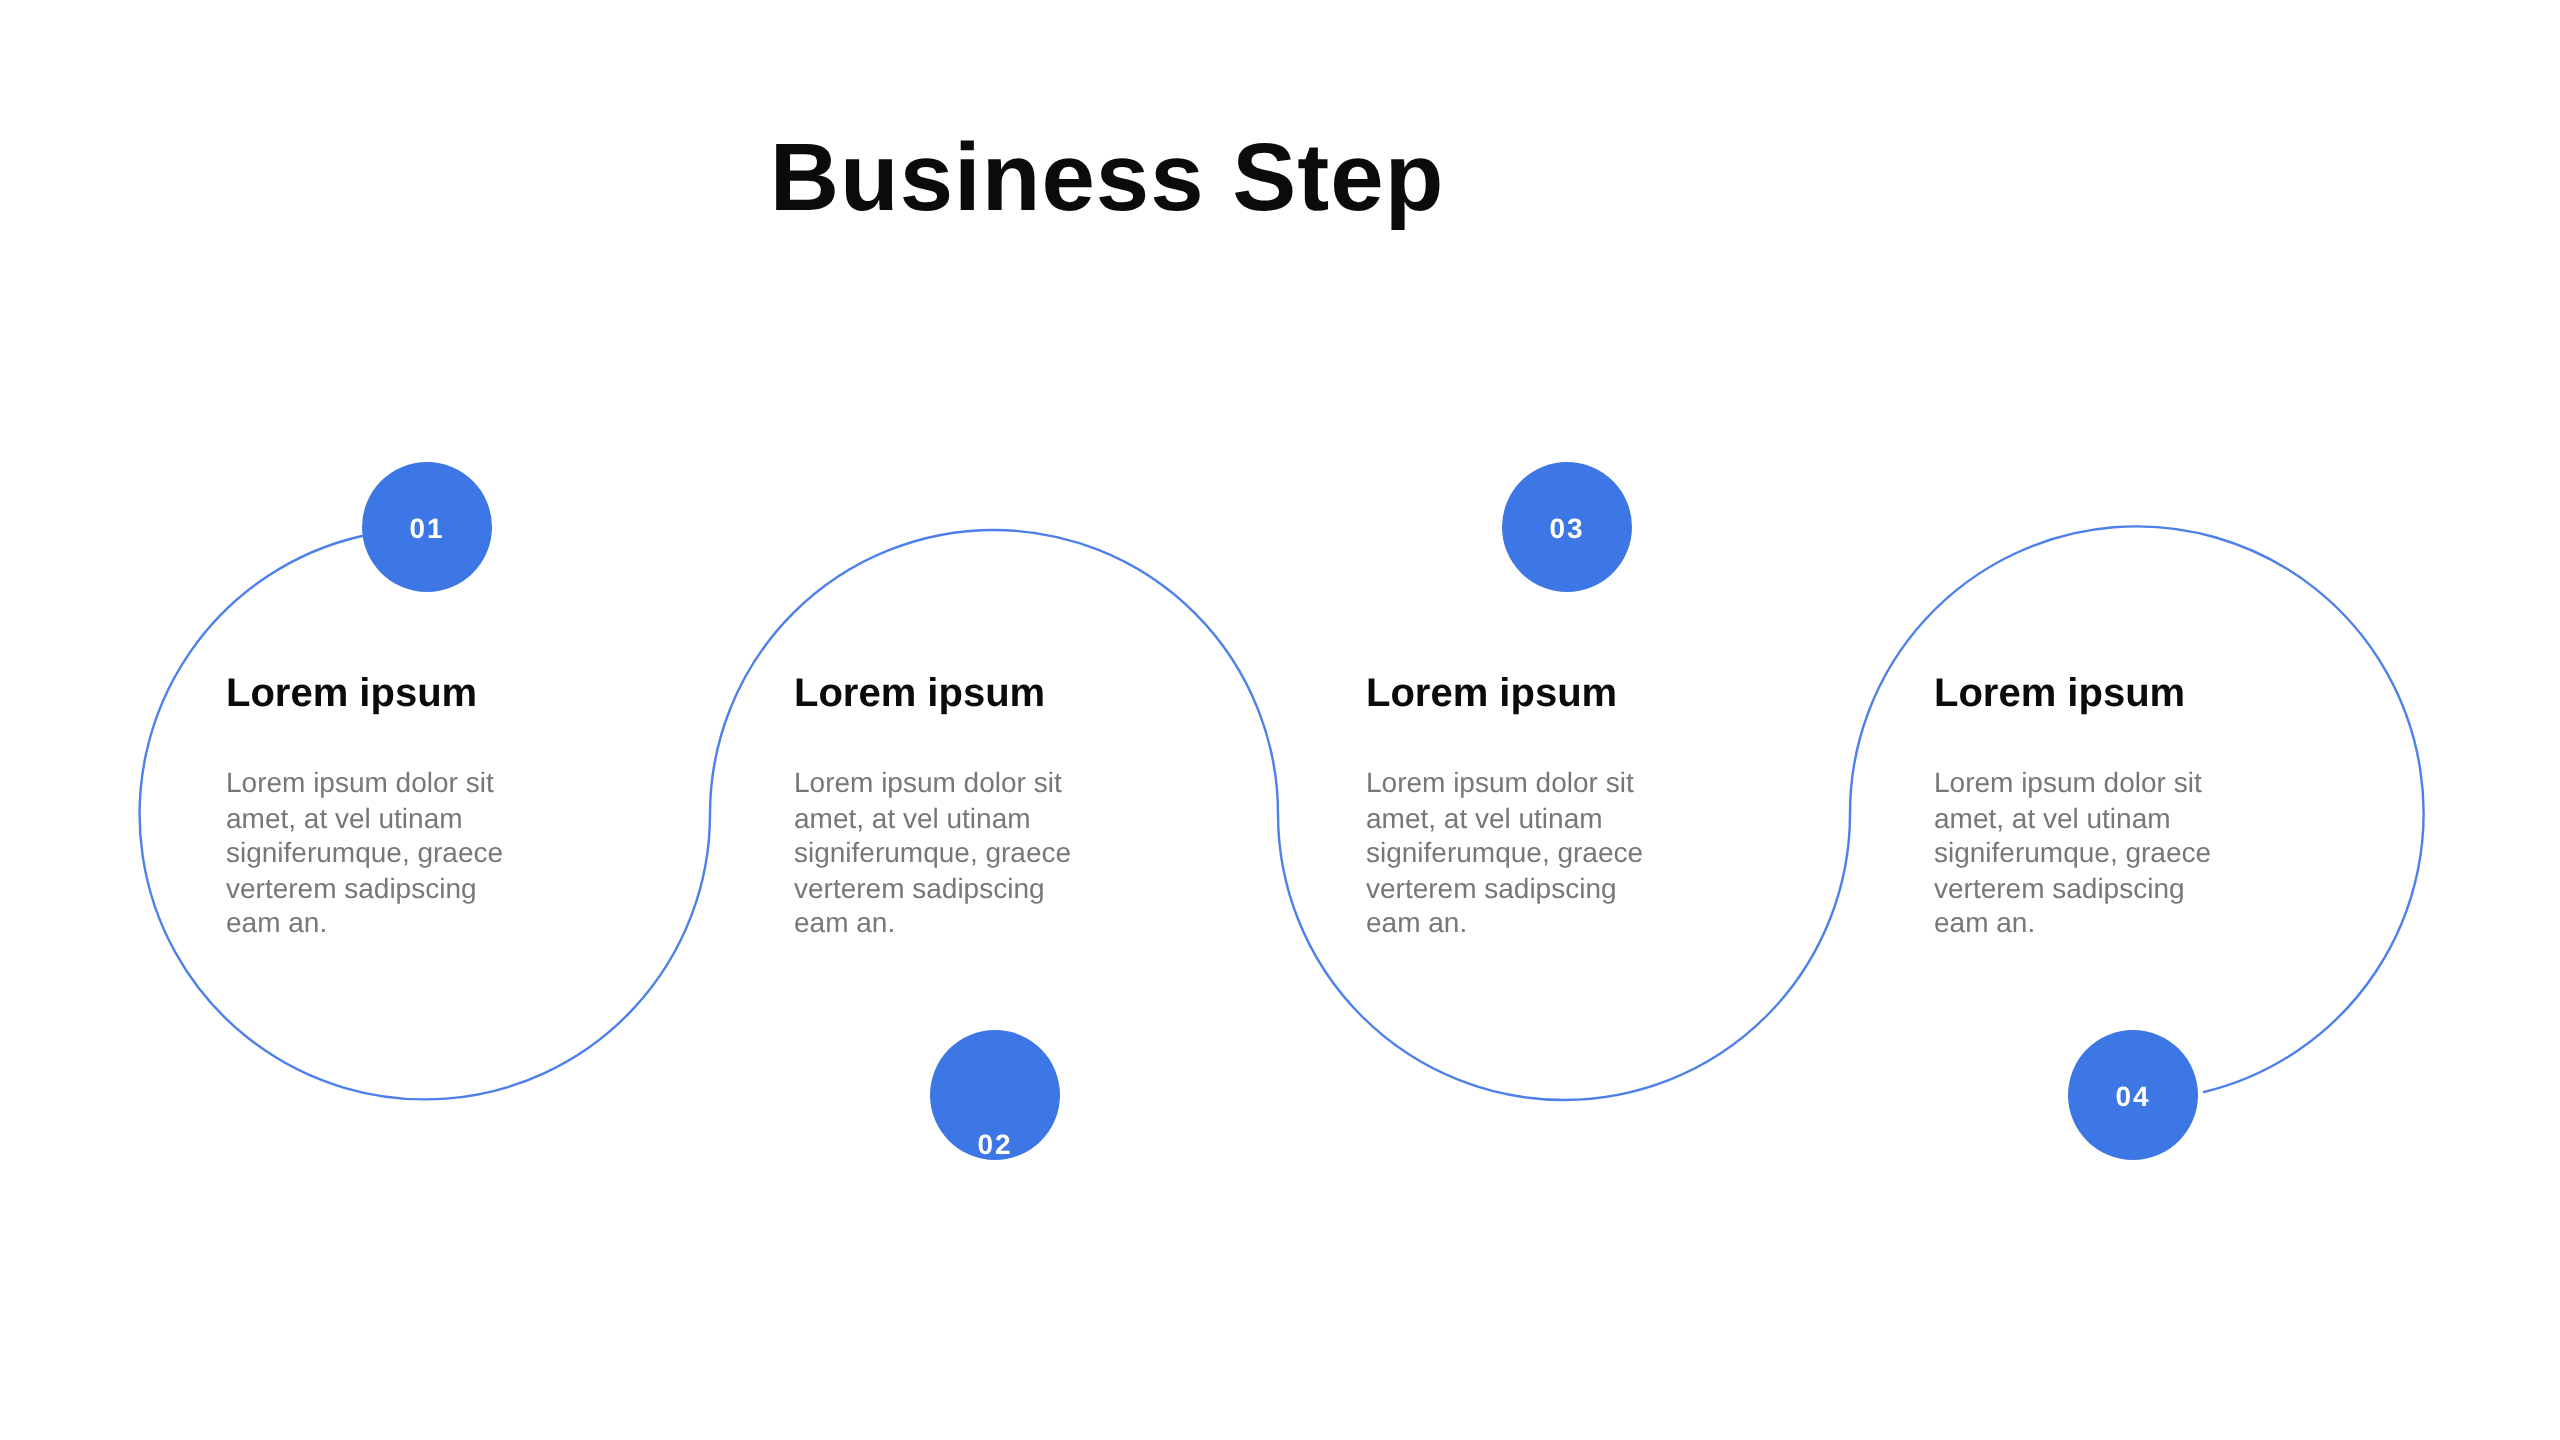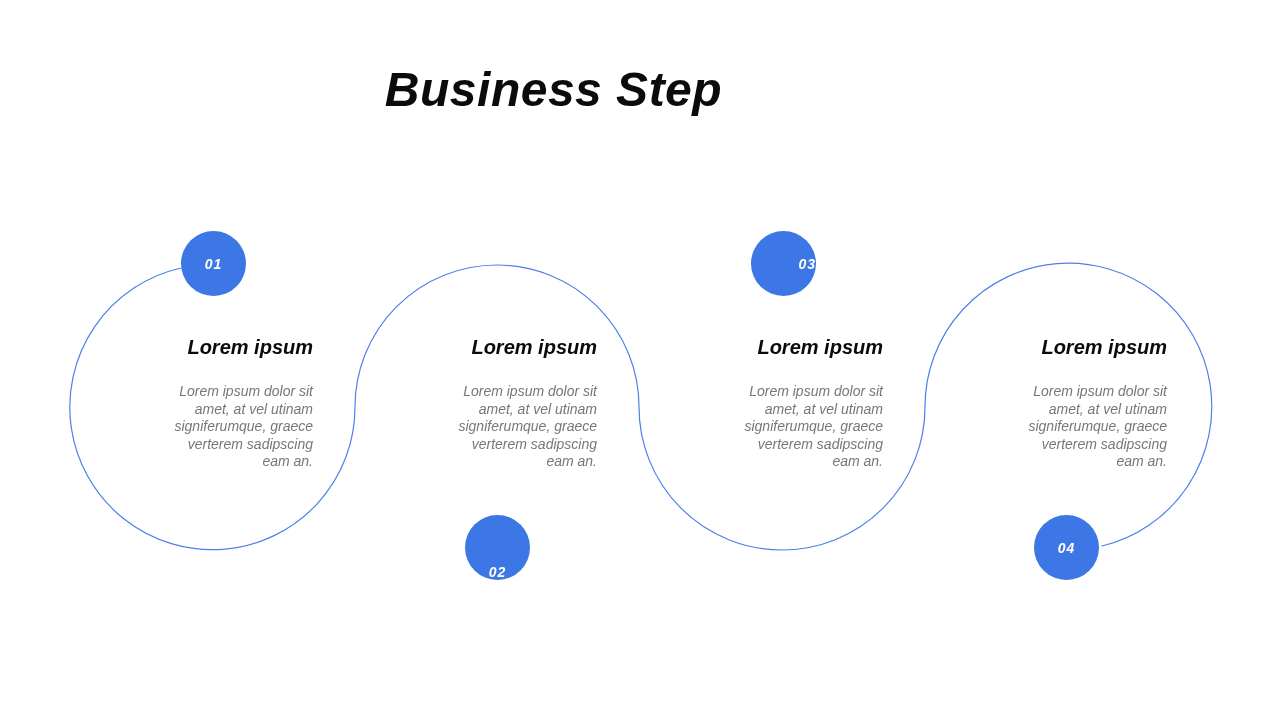--- a/index.html
+++ b/index.html
@@ -2,45 +2,45 @@
 <html style="--accent: #3d76e5; --line: #4d80ea; --heading: #0b0b0b; --body_text: #777777; --badge_text: #ffffff; --background: #ffffff;"><head>
 <meta charset="utf-8">
 <style>
   html, body { margin: 0; padding: 0; }
   body {
     width: 1280px; height: 720px;
     background: var(--background, #ffffff);
     font-family: "Liberation Sans", "DejaVu Sans", sans-serif;
     overflow: hidden;
   }
-  .slide { position: relative; width: 1107px; height: 720px; background: var(--background, #ffffff); font-style: italic; }
+  .slide { position: relative; width: 1107px; height: 720px; background: var(--background, #ffffff); }
 
   .slide-title {
     position: absolute; top: 66px; left: 0; right: 0;
     margin: 0; text-align: center;
     font-size: 48px; font-weight: 800; letter-spacing: 0.5px;
     color: var(--heading, #0b0b0b); line-height: 1;
   }
 
   .wave-svg { position: absolute; left: 0; top: 0; }
 
   .badge {
     position: absolute; width: 65px; height: 65px; border-radius: 50%;
     background: var(--accent, #3d76e5);
     display: flex; align-items: center; justify-content: center;
     color: var(--badge_text, #ffffff);
     font-size: 14px; font-weight: 800; letter-spacing: 1px;
   }
   .b1 { left: 181px; top: 231px; }
   .b2 { left: 465px; top: 515px; align-items: flex-end; }
-  .b3 { left: 751px; top: 231px; justify-content: flex-end; }
+  .b3 { left: 751px; top: 231px; }
   .b4 { left: 1034px; top: 515px; text-align: right; }
 
   .step-text {
-    position: absolute; top: 336px; width: 200px; text-align: right;
+    position: absolute; top: 336px; width: 200px; text-align: left;
   }
   .s1 { left: 113px; }
   .s2 { left: 397px; }
   .s3 { left: 683px; }
   .s4 { left: 967px; }
 
   .step-heading {
     margin: 0 0 25px 0;
     font-size: 20px; font-weight: 800;
     color: var(--heading, #0b0b0b); line-height: 22px;

